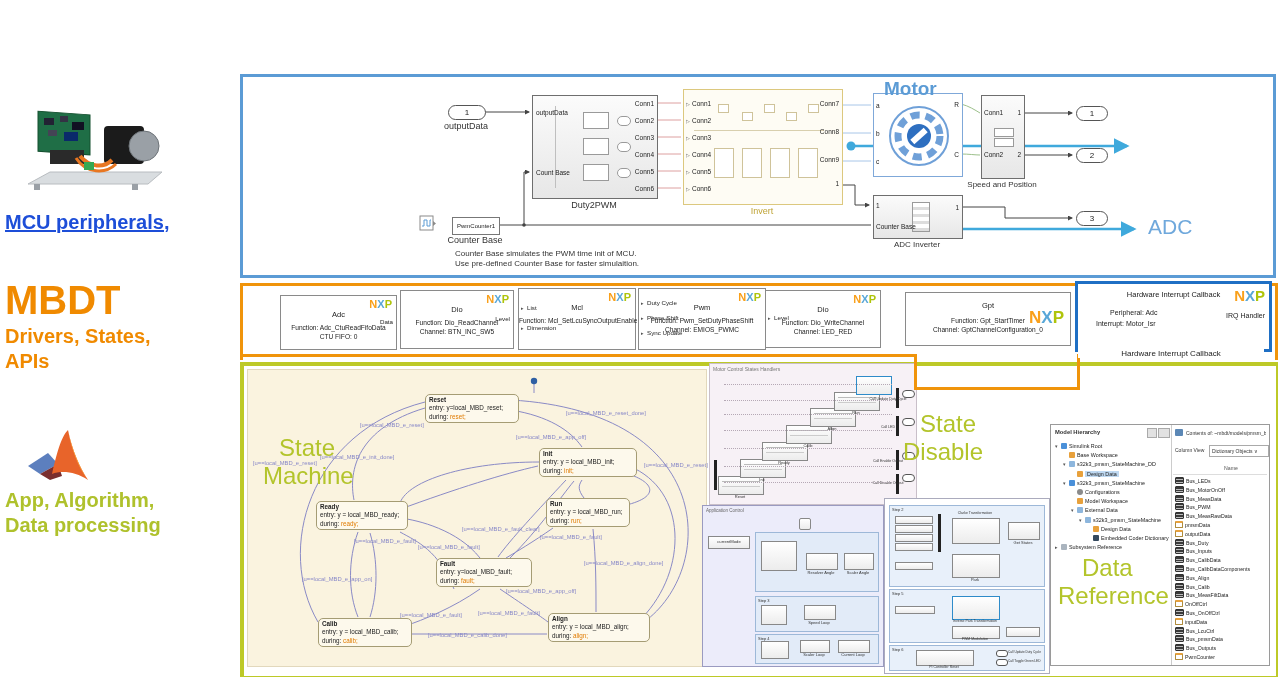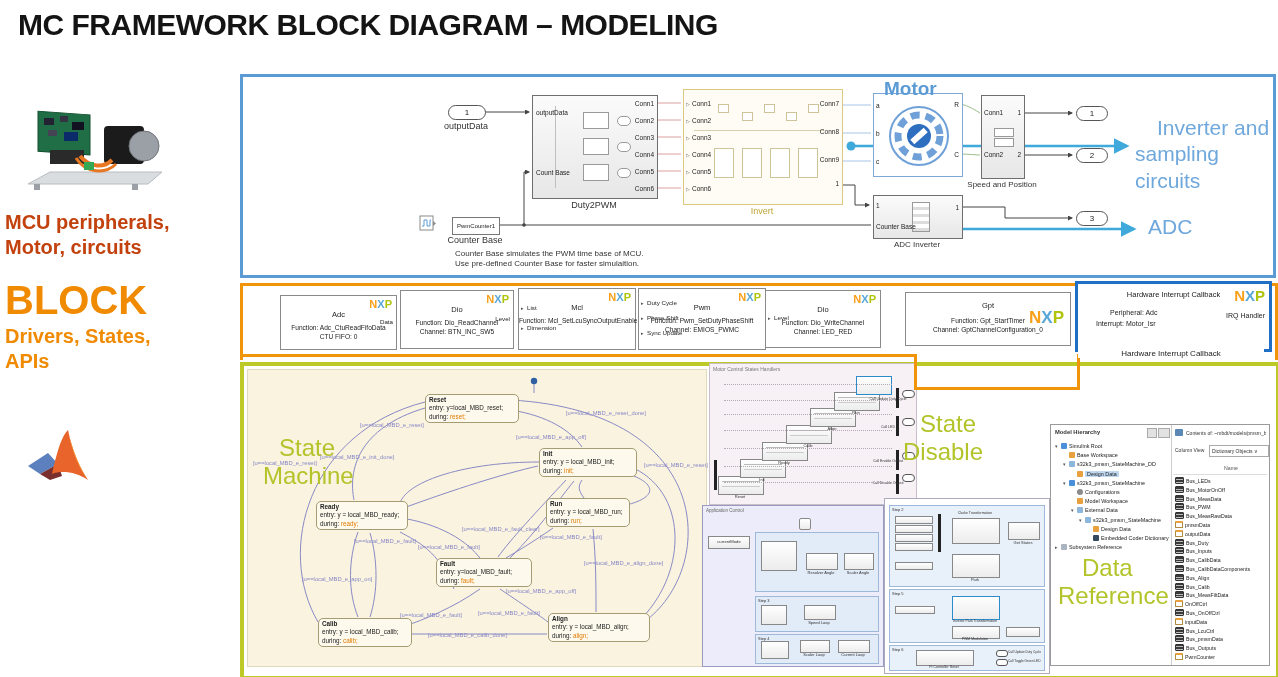--- a/index.html
+++ b/index.html
@@ -1,20 +1,20 @@
 <!DOCTYPE html>
 <html><head>
 <meta charset="utf-8">
 <style>
   html,body{margin:0;padding:0;background:#fff;}
   .stage{position:relative;width:1278px;height:677px;background:#fff;overflow:hidden;
          font-family:"Liberation Sans",sans-serif;}
   .abs{position:absolute;}
   .title{position:absolute;left:18px;top:8px;font-size:30px;font-weight:bold;color:#141414;letter-spacing:-0.5px;white-space:nowrap;}
-  .blue-txt{color:#c2410c;font-weight:bold;font-size:20px;line-height:1.25;}
+  .blue-txt{color:#1d4ed8;font-weight:bold;font-size:20px;line-height:1.25;text-decoration:underline;}
   .orange-txt{color:#F08A00;font-weight:bold;}
   .olive-txt{color:#B3C42B;font-size:24px;line-height:1.18;white-space:nowrap;}
   .panel-border-blue{border:3px solid #5B9BD5;background:#fff;}
   .panel-border-orange{border:3px solid #F0940A;border-bottom:none;background:#fff;}
   .panel-border-olive{border:4px solid #BDC927;background:#fff;}
   .blk{position:absolute;background:linear-gradient(180deg,#fbfbfb,#e7e7e7);border:1.4px solid #6e6e6e;}
   .cap{position:absolute;font-size:9px;color:#333;text-align:center;white-space:nowrap;}
   .cap8{position:absolute;font-size:8px;color:#333;text-align:center;white-space:nowrap;}
   .port{position:absolute;font-size:6.5px;color:#222;white-space:nowrap;}
   .oval{position:absolute;border:1.2px solid #555;border-radius:9px;background:#fff;font-size:8px;color:#222;text-align:center;line-height:13px;}
@@ -47,21 +47,20 @@
   .ic-gear{background:#8a8a8a;border-radius:3px;}
   .ic-book{background:#34495E;}
   .ic-sub{background:#aab4be;}
   .arrowglyph{font-size:5px;color:#555;display:inline-block;width:6px;}
 </style>
 </head>
 <body>
 
 <div class="stage">
 
-  <div class="title">MC FRAMEWORK BLOCK DIAGRAM – MODELING</div>
 
   <svg class="abs" style="left:20px;top:98px;" width="150" height="100" viewBox="0 0 150 100">
     <polygon points="8,86 128,86 142,74 30,74" fill="#d9dde0" stroke="#b8bcc0"></polygon>
     <rect x="14" y="86" width="6" height="6" fill="#9aa0a6"></rect>
       <rect x="112" y="86" width="6" height="6" fill="#9aa0a6"></rect>
     <rect x="18" y="12" width="52" height="40" fill="#1f6e46" stroke="#14502f" transform="skewY(4)"></rect>
     <rect x="24" y="20" width="10" height="7" fill="#223"></rect>
       <rect x="40" y="18" width="8" height="6" fill="#334"></rect>
     <rect x="52" y="24" width="12" height="8" fill="#112"></rect>
       <rect x="28" y="32" width="9" height="6" fill="#445"></rect>
@@ -70,36 +69,39 @@
     <rect x="84" y="28" width="40" height="38" rx="4" fill="#1b1b1b"></rect>
     <circle cx="124" cy="48" r="15" fill="#9aa0a6"></circle>
       <circle cx="124" cy="48" r="15" fill="none" stroke="#6d7378"></circle>
     <path d="M60,58 C70,70 84,70 92,62" stroke="#E87722" stroke-width="4" fill="none"></path>
     <path d="M56,60 C66,76 86,76 96,66" stroke="#E87722" stroke-width="3" fill="none"></path>
     <rect x="64" y="64" width="10" height="8" fill="#35a853"></rect>
   </svg>
 
   <div class="abs blue-txt" style="left:5px;top:210px;">
     <div>MCU peripherals,</div>
-    <div>Motor, circuits</div>
   </div>
 
-  <div class="abs orange-txt" style="left:5px;top:280px;font-size:40px;line-height:1;">BLOCK</div>
+  <div class="abs orange-txt" style="left:5px;top:280px;font-size:40px;line-height:1;">MBDT</div>
   <div class="abs orange-txt" style="left:5px;top:324px;font-size:20px;line-height:1.25;">
     <div>Drivers, States,</div>
     <div>APIs</div>
   </div>
 
   <svg class="abs" style="left:26px;top:426px;" width="64" height="60" viewBox="0 0 64 60">
     <polygon points="2,40 22,27 32,38 14,48" fill="#5C7FBE"></polygon>
     <polygon points="14,48 32,38 36,50 24,54" fill="#7a2e2e"></polygon>
     <path d="M26,48 C32,22 36,10 42,4 C46,24 54,42 62,54 C50,46 36,44 26,48 Z" fill="#E8642A"></path>
     <path d="M42,4 C46,24 54,42 62,54 C54,44 48,30 44,14 Z" fill="#F9A13A"></path>
   </svg>
 
+  <div class="abs" style="left:5px;top:488px;color:#AFC12C;font-weight:bold;font-size:20px;line-height:1.25;">
+    <div>App, Algorithm,</div>
+    <div>Data processing</div>
+  </div>
 
   <div class="abs panel-border-blue" style="left:240px;top:74px;width:1030px;height:198px;">
     <svg class="wires" width="1024" height="192" viewBox="0 0 1024 192">
       <defs>
         <marker id="ak" markerWidth="5" markerHeight="5" refX="4" refY="2.5" orient="auto">
             <path d="M0,0 L5,2.5 L0,5 Z" fill="#444"></path>
           </marker>
         <marker id="ab" markerWidth="6" markerHeight="6" refX="5" refY="3" orient="auto">
             <path d="M0,0 L6,3 L0,6 Z" fill="#3FA9DC"></path>
           </marker>
@@ -214,28 +216,24 @@
 
     <svg class="abs" style="left:176px;top:138px;" width="18" height="18" viewBox="0 0 18 18">
       <rect x="1" y="1" width="13" height="14" fill="#fff" stroke="#8a8a8a"></rect>
       <polyline points="3,11 5,11 5,5 8,5 8,11 11,11 11,5 12,5" fill="none" stroke="#5a9bd4"></polyline>
       <path d="M14,6 L17,8.5 L14,11 Z" fill="#8a8a8a"></path>
     </svg>
     <div style="position:absolute;left:209px;top:140px;width:46px;height:16px;background:#fff;border:1px solid #777;font-size:6px;color:#222;text-align:center;line-height:16px;">PwmCounter1</div>
     <div class="cap" style="left:192px;top:158px;width:80px;">Counter Base</div>
 
     <div style="position:absolute;left:212px;top:172px;font-size:8px;color:#333;line-height:1.3;">
-      <div>Counter Base simulates the PWM time base of MCU.</div>
+      <div>Counter Base simulates the PWM time init of MCU.</div>
       <div>Use pre-defined Counter Base for faster simulaition.</div>
     </div>
 
-    <div style="position:absolute;left:892px;top:38px;font-size:21px;color:#6FA8DC;line-height:1.25;">
-      <div style="margin-left:22px;">Inverter and</div>
-      <div>sampling circuits</div>
-    </div>
     <div style="position:absolute;left:905px;top:138px;font-size:21px;color:#6FA8DC;">ADC</div>
   </div>
 
   <div class="abs panel-border-orange" id="nxp-row" style="left:240px;top:283px;width:1032px;height:74px;">
       <div class="nxpblk" style="left: 37px; top: 9px; width: 115px; height: 53px;">
         <div class="nxptitle" style="top: 14px;">Adc</div>
         <div class="nxpline" style="top: 28px;">Function: Adc_CtuReadFifoData</div>
         <div class="nxpline" style="top: 37px;">CTU FIFO: 0</div>
         <div class="port" style="right: 3px; top: 22px; font-size: 6.2px;">Data</div>
         <div class="nxplogo" style="right: 4px; top: 2px; font-size: 11px;"><span style="color: rgb(249, 160, 27);">N</span><span style="color: rgb(88, 167, 216);">X</span><span style="color: rgb(175, 196, 10);">P</span></div>

